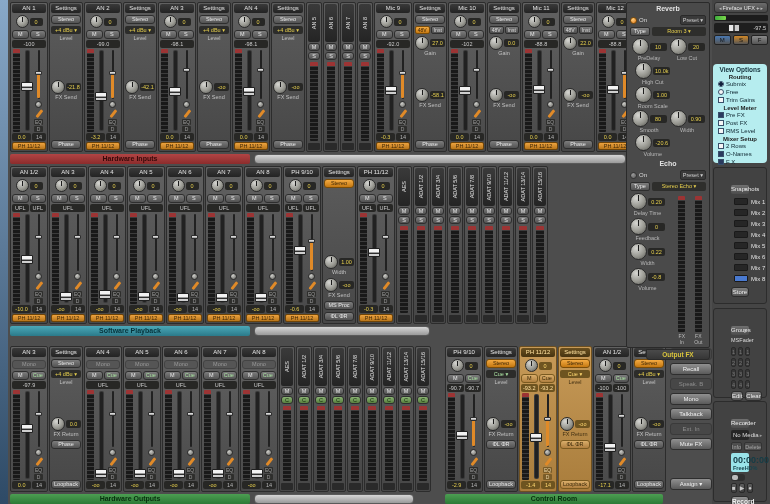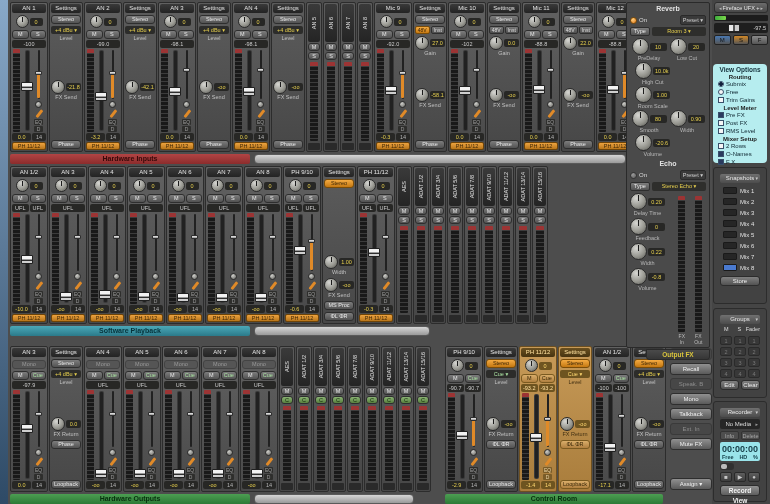--- a/index.html
+++ b/index.html
@@ -174,21 +174,21 @@
     border-radius:4px; padding:2px 1px; }
   .votitle { font-size:6.5px; font-weight:bold; text-align:center; color:#14303a; }
   .vosectitle { font-size:6px; font-weight:bold; text-align:center; color:#1d1d1d; margin-top:1px; }
   .voitem { display:flex; align-items:center; gap:2px; height:8px; padding-left:4px; }
   .voglyph { width:6px; height:6px; flex:none; border:1px solid #39506a; background:#f6f6f6; }
   .voglyph.radio { border-radius:50%; }
   .voglyph.checkedbox { background:#2a3a5e; }
   .voglyph.checkeddot { background:radial-gradient(circle,#10203a 0 1.6px,#f6f6f6 1.8px); }
   .volabel { font-size:6px; color:#0e2630; white-space:nowrap; }
   .dockpanel { position:absolute; left:1px; width:54px; background:#424242; border:1px solid #2c2c2c;
-    border-radius:3px; padding:6px; }
+    border-radius:3px; padding:17px; }
   #snapshots { top:167px; height:137px; }
   #groupspanel { top:308px; height:90px; }
   #recorder { top:401px; height:101px; }
   .phead { height:9px; background:linear-gradient(#707070,#4c4c4c); border-radius:2px; color:#e8e8e8;
     font-size:6px; line-height:9px; text-align:center; position:relative; margin-bottom:2px; }
   .collapse { position:absolute; right:2px; top:0; font-size:5px; color:#cccccc; line-height:9px; }
   .snaprow { display:flex; align-items:center; gap:3px; height:11px; padding-left:3px; }
   .snapbox { width:14px; height:7px; flex:none; background:#262626; border:1px solid #1a1a1a; border-radius:1px; }
   .snapbox.sel { background:#4a7ad0; }
   .snaplbl { font-size:6px; color:#e2e2e2; white-space:nowrap; }

